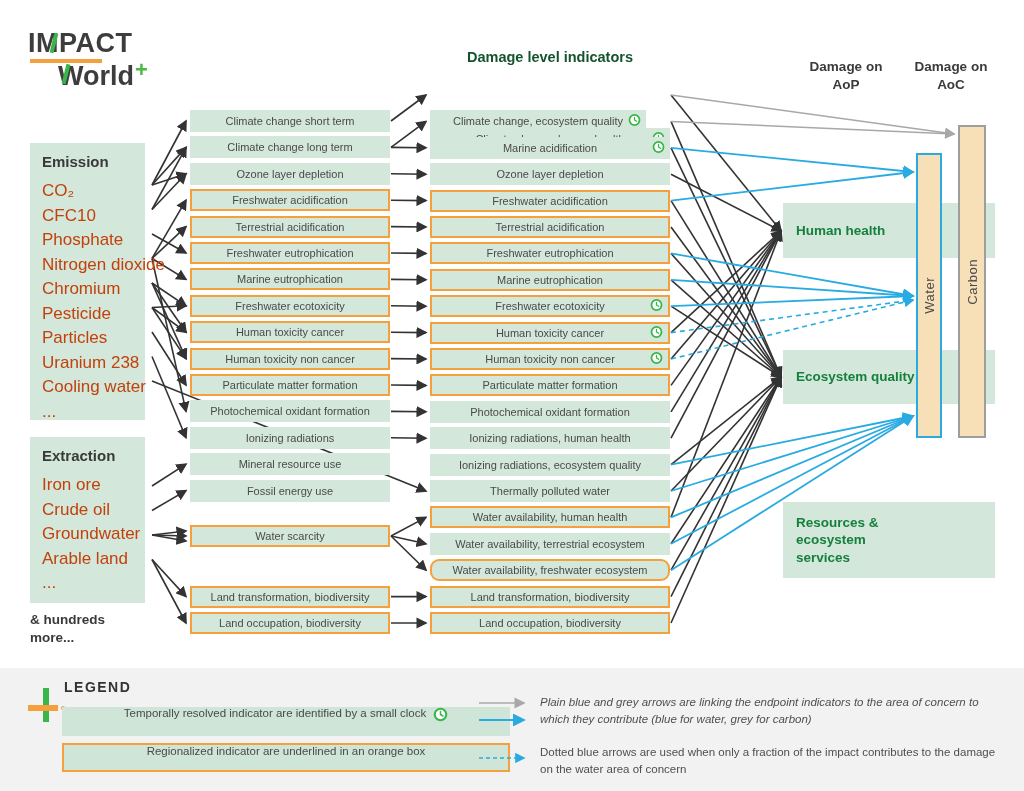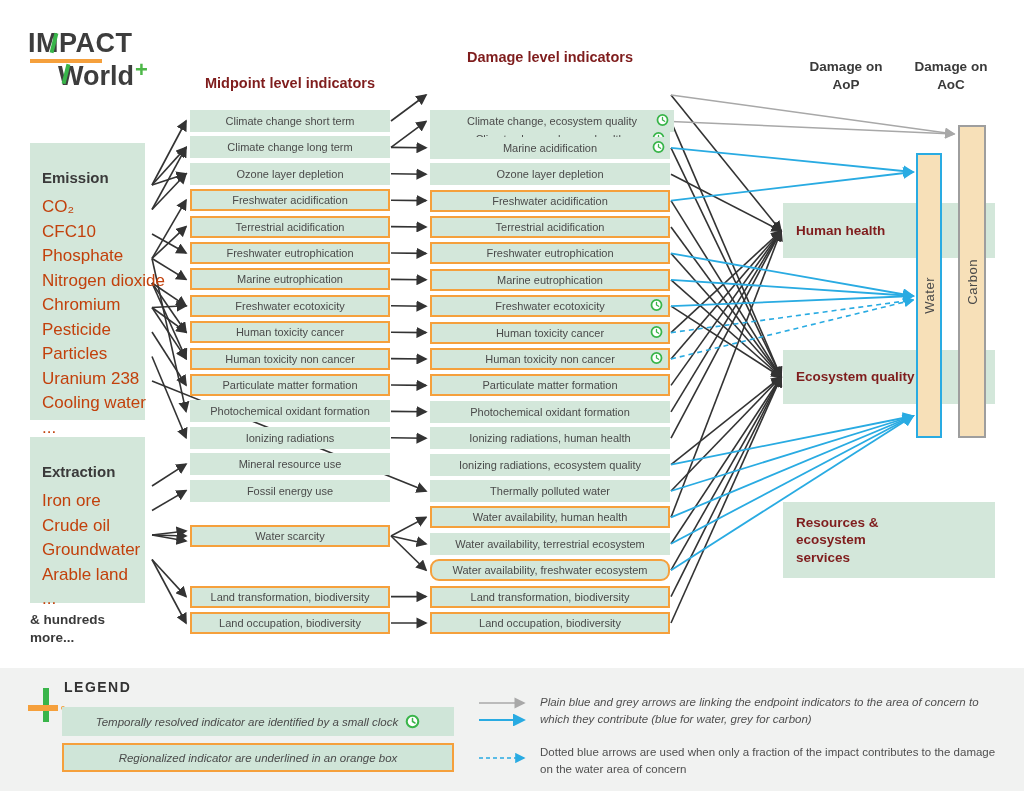--- a/index.html
+++ b/index.html
@@ -5,26 +5,26 @@
   html,body{margin:0;padding:0;background:#ffffff;}
   #stage{position:relative;width:1024px;height:791px;background:#ffffff;overflow:hidden;
          font-family:"Liberation Sans", sans-serif;color:#3d3d3d;}
   #arrows{position:absolute;left:0;top:0;z-index:1;}
   .layer{position:absolute;left:0;top:0;width:100%;height:100%;z-index:2;pointer-events:none;}
   .row{position:absolute;background:#d3e7da;box-sizing:border-box;display:flex;align-items:center;
        justify-content:center;font-size:11px;color:#4a4a4a;}
   .row.regional{border:2px solid #f5a03c;}
   .row .clock{position:absolute;right:5px;top:50%;transform:translateY(-50%);}
   .srcbox{position:absolute;background:#d3e7da;box-sizing:border-box;padding:10px 12px 0 12px;}
-  .srcbox .title{font-size:15px;font-weight:bold;color:#3a3a3a;margin-bottom:9px;margin-top:16px;}
+  .srcbox .title{font-size:15px;font-weight:bold;color:#3a3a3a;margin-bottom:9px;}
   .srcitem{font-size:17px;color:#c2410c;height:24.5px;line-height:24.5px;white-space:nowrap;}
-  .colhead{position:absolute;font-size:14.5px;font-weight:bold;color:#7f1d1d;text-align:center;}
+  .colhead{position:absolute;font-size:14.5px;font-weight:bold;color:#14532d;text-align:center;}
   .aophead{position:absolute;width:100px;text-align:center;font-size:13.5px;font-weight:bold;color:#3a3a3a;line-height:1.35;}
   .aopbox{position:absolute;background:#d3e7da;display:flex;align-items:center;}
-  .aopbox span{font-size:13.5px;font-weight:bold;color:#7f1d1d;line-height:1.3;padding-left:13px;display:block;width:120px;}
+  .aopbox span{font-size:13.5px;font-weight:bold;color:#15803d;line-height:1.3;padding-left:13px;display:block;width:120px;}
   .bar{position:absolute;box-sizing:border-box;background:#f7e0b8;display:flex;align-items:center;justify-content:center;}
   .bar span{writing-mode:vertical-rl;transform:rotate(180deg);font-size:13px;color:#4a4a4a;letter-spacing:0.5px;}
   .bar.water{border:2px solid #29abe2;}
   .bar.carbon{border:2px solid #9e9e9e;}
   .hundreds{position:absolute;font-size:13.5px;font-weight:bold;color:#3a3a3a;line-height:1.35;}
   
   .logo{position:absolute;left:28px;top:30px;z-index:3;}
   .logo .l1{font-size:27px;font-weight:800;letter-spacing:0.5px;color:#3d3d3d;line-height:1;}
   .logo .l2{font-size:27px;font-weight:800;color:#3d3d3d;line-height:1;margin-left:30px;margin-top:2px;}
   .logo .plus{color:#4db748;font-size:22px;font-weight:800;vertical-align:8px;margin-left:1px;}
@@ -32,22 +32,22 @@
   .logo .maccent{position:absolute;left:24px;top:3px;width:4px;height:20px;background:#39b54a;transform:rotate(14deg);}
   .logo .waccent{position:absolute;left:36px;top:34px;width:4px;height:20px;background:#39b54a;transform:rotate(14deg);}
   .logo .sub{font-size:19px;color:#4d4d4d;letter-spacing:4px;margin-top:12px;font-weight:400;}
   
   .legendband{position:absolute;left:0;top:668px;width:1024px;height:123px;background:#f1f2f1;z-index:0;}
   .legend-title{position:absolute;left:64px;top:679px;font-size:14px;font-weight:bold;letter-spacing:1.5px;color:#333;}
   .plusicon{position:absolute;left:28px;top:688px;width:38px;height:36px;}
   .plusicon .v{position:absolute;left:15px;top:0;width:6px;height:34px;background:#39b54a;}
   .plusicon .h{position:absolute;left:0;top:17px;width:30px;height:6px;background:#f5a03c;}
   .plusicon .dot{position:absolute;left:33px;top:18px;width:4px;height:4px;background:#f5a03c;border-radius:50%;}
-  .lgbox{position:absolute;left:62px;width:392px;height:29px;background:#cfe5d8;box-sizing:border-box;
-         display:flex;align-items:center;justify-content:center;font-size:11.5px;color:#4a4a4a;font-style:italic;}
+  .lgbox{position:absolute;left:62px;width:448px;height:29px;background:#cfe5d8;box-sizing:border-box;
+         display:flex;align-items:flex-start;justify-content:center;font-size:11.5px;color:#4a4a4a;}
   .lgbox.orange{border:2px solid #f5a03c;}
   .lgbox .clock{margin-left:7px;display:inline-flex;}
   .lgarrow{position:absolute;left:478px;width:52px;height:12px;}
   .lgtext{position:absolute;left:540px;width:470px;font-size:11.5px;color:#4f4f4f;line-height:1.48;}
 </style>
 </head>
 <body>
 
 <div id="stage">
 
@@ -152,21 +152,20 @@
   <div class="layer">
 
     <div class="logo">
       <div class="l1">IMPACT</div>
       <div class="bar-orange"></div>
       <div class="maccent"></div>
       <div class="waccent"></div>
       <div class="l2"><span>World</span><span class="plus">+</span></div>
     </div>
 
-    <div class="colhead" style="left:185px;top:75px;width:210px;">Midpoint level indicators</div>
     <div class="colhead" style="left:440px;top:49px;width:220px;">Damage level indicators</div>
     <div class="aophead" style="left:796px;top:58px;">Damage on AoP</div>
     <div class="aophead" style="left:901px;top:58px;">Damage on AoC</div>
 
     <div class="srcbox" style="left:30px;top:143px;width:115px;height:277px;">
       <div class="title">Emission</div>
       <div id="emission-list">
           <div class="srcitem">CO₂</div>
           <div class="srcitem">CFC10</div>
           <div class="srcitem">Phosphate</div>
@@ -250,21 +249,21 @@
         </div>
       </div>
     <div id="damage-col">
         <div class="row" style="left: 430px; top: 84px; width: 240px; height: 22px; margin-top: 44px;">
           <span>Climate change, human health</span>
           <span class="clock"><svg width="13" height="13" viewBox="0 0 14 14">
               <circle cx="7" cy="7" r="5.4" fill="#ffffff" stroke="#39b54a" stroke-width="1.9"></circle>
               <path d="M7 4.2 L7 7 L9.3 8.4" fill="none" stroke="#39b54a" stroke-width="1.4" stroke-linecap="round"></path>
             </svg></span>
         </div>
-        <div class="row" style="left: 430px; top: 110.4px; width: 244px; height: 22px;">
+        <div class="row" style="left: 430px; top: 110.4px; width: 216px; height: 22px;">
           <span>Climate change, ecosystem quality</span>
           <span class="clock"><svg width="13" height="13" viewBox="0 0 14 14">
               <circle cx="7" cy="7" r="5.4" fill="#ffffff" stroke="#39b54a" stroke-width="1.9"></circle>
               <path d="M7 4.2 L7 7 L9.3 8.4" fill="none" stroke="#39b54a" stroke-width="1.4" stroke-linecap="round"></path>
             </svg></span>
         </div>
         <div class="row" style="left: 430px; top: 136.8px; width: 240px; height: 22px;">
           <span>Marine acidification</span>
           <span class="clock"><svg width="13" height="13" viewBox="0 0 14 14">
               <circle cx="7" cy="7" r="5.4" fill="#ffffff" stroke="#39b54a" stroke-width="1.9"></circle>

